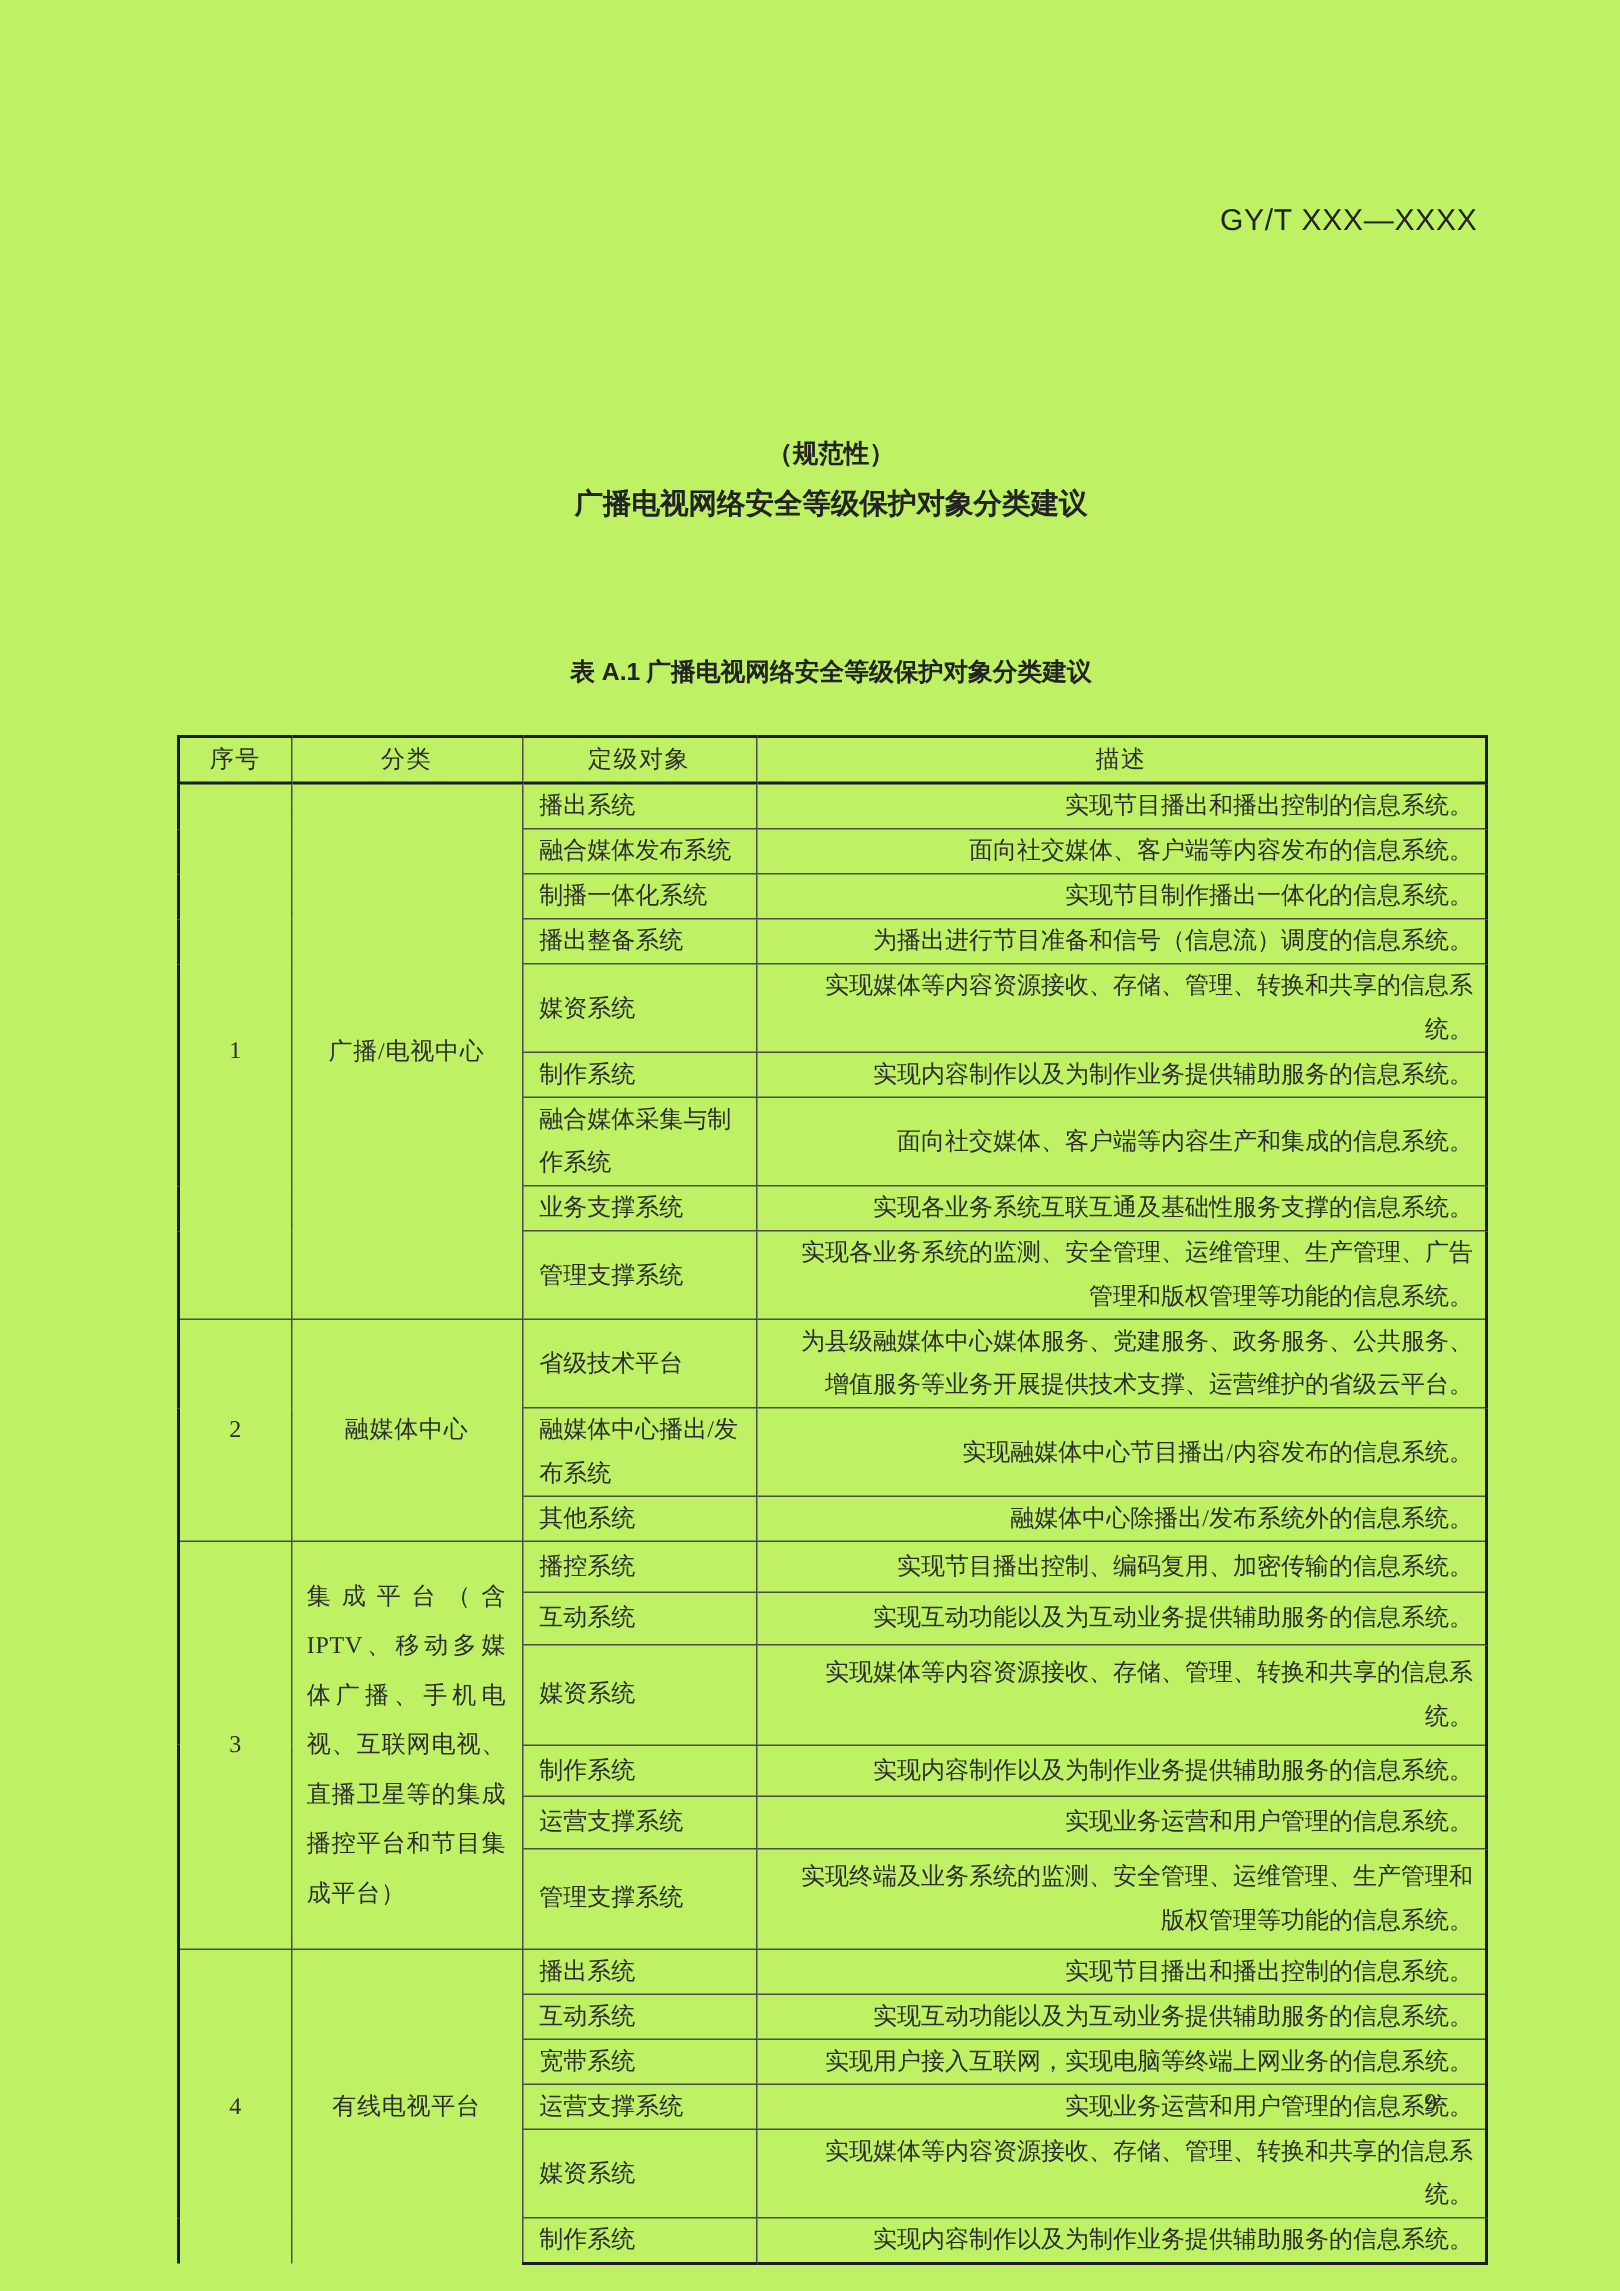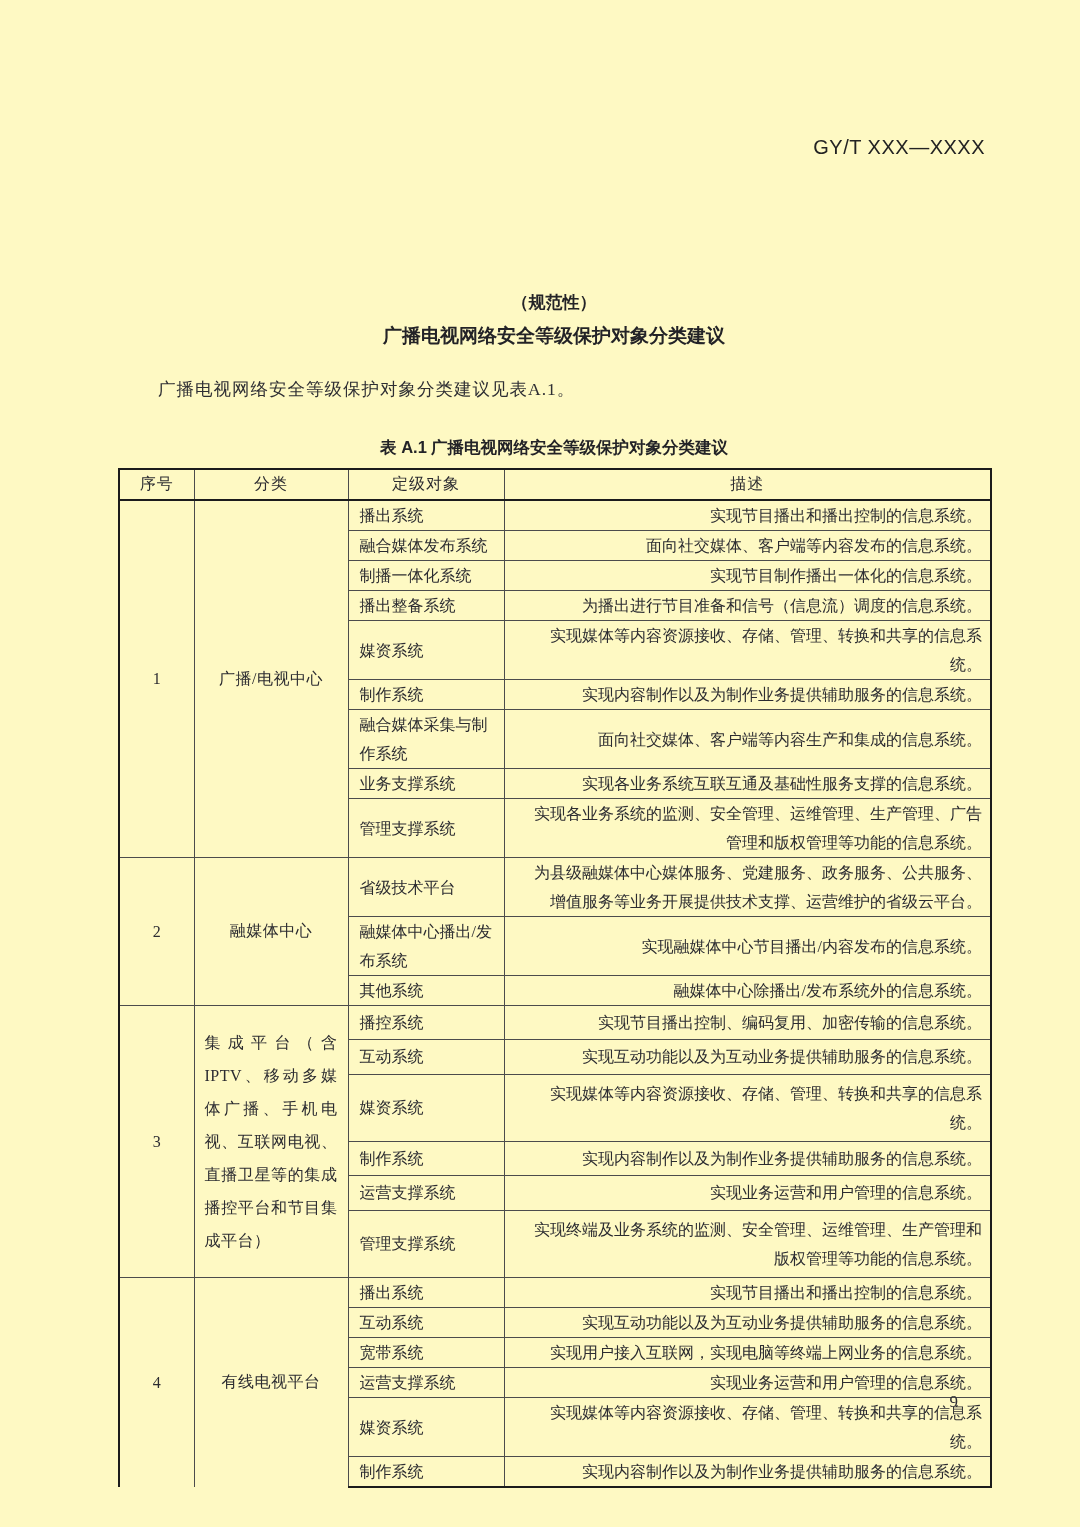--- a/index.html
+++ b/index.html
@@ -1,21 +1,21 @@
 <!DOCTYPE html>
 <html><head>
 <meta charset="utf-8">
 <style>
   html, body { margin: 0; padding: 0; background: #e9e9e9; }
   .page {
     position: relative;
     width: 1080px;
     height: 1527px;
     margin: 0 auto;
-    background: #fef9c3;
+    background: #bef264;
     color: #2a2a2e;
     font-family: "Liberation Serif", "DejaVu Serif", serif;
     overflow: hidden;
   }
   .doc-number {
     position: absolute;
     top: 136px;
     right: 95px;
     font-family: "Liberation Sans", "DejaVu Sans", sans-serif;
     font-size: 20px;
@@ -42,21 +42,21 @@
     font-size: 17.5px;
     letter-spacing: 1px;
     color: #2e2e33;
   }
   .table-caption { top: 437px; font-size: 16.5px; }
   .caption-label { margin-right: 4px; }
 
   table.class-table {
     position: absolute;
     left: 118px;
-    top: 468px;
+    top: 490px;
     width: 872px;
     border-collapse: collapse;
     table-layout: fixed;
     font-size: 16px;
     color: #2c2c31;
   }
   .class-table th, .class-table td {
     border: 1px solid #4c4c4c;
     vertical-align: middle;
     overflow: hidden;
@@ -107,21 +107,20 @@
 
 <div class="page">
 
   <div class="doc-number">GY/T XXX—XXXX</div>
 
 
   <div class="centered-block appendix-subtitle">（规范性）</div>
 
   <div class="centered-block appendix-heading">广播电视网络安全等级保护对象分类建议</div>
 
-  <p class="intro">广播电视网络安全等级保护对象分类建议见表A.1。</p>
 
   <div class="centered-block table-caption">
     <span class="caption-label">表 A.1</span><span>广播电视网络安全等级保护对象分类建议</span>
   </div>
 
   <table class="class-table">
     <colgroup>
       <col style="width:75px">
       <col style="width:154px">
       <col style="width:156px">

